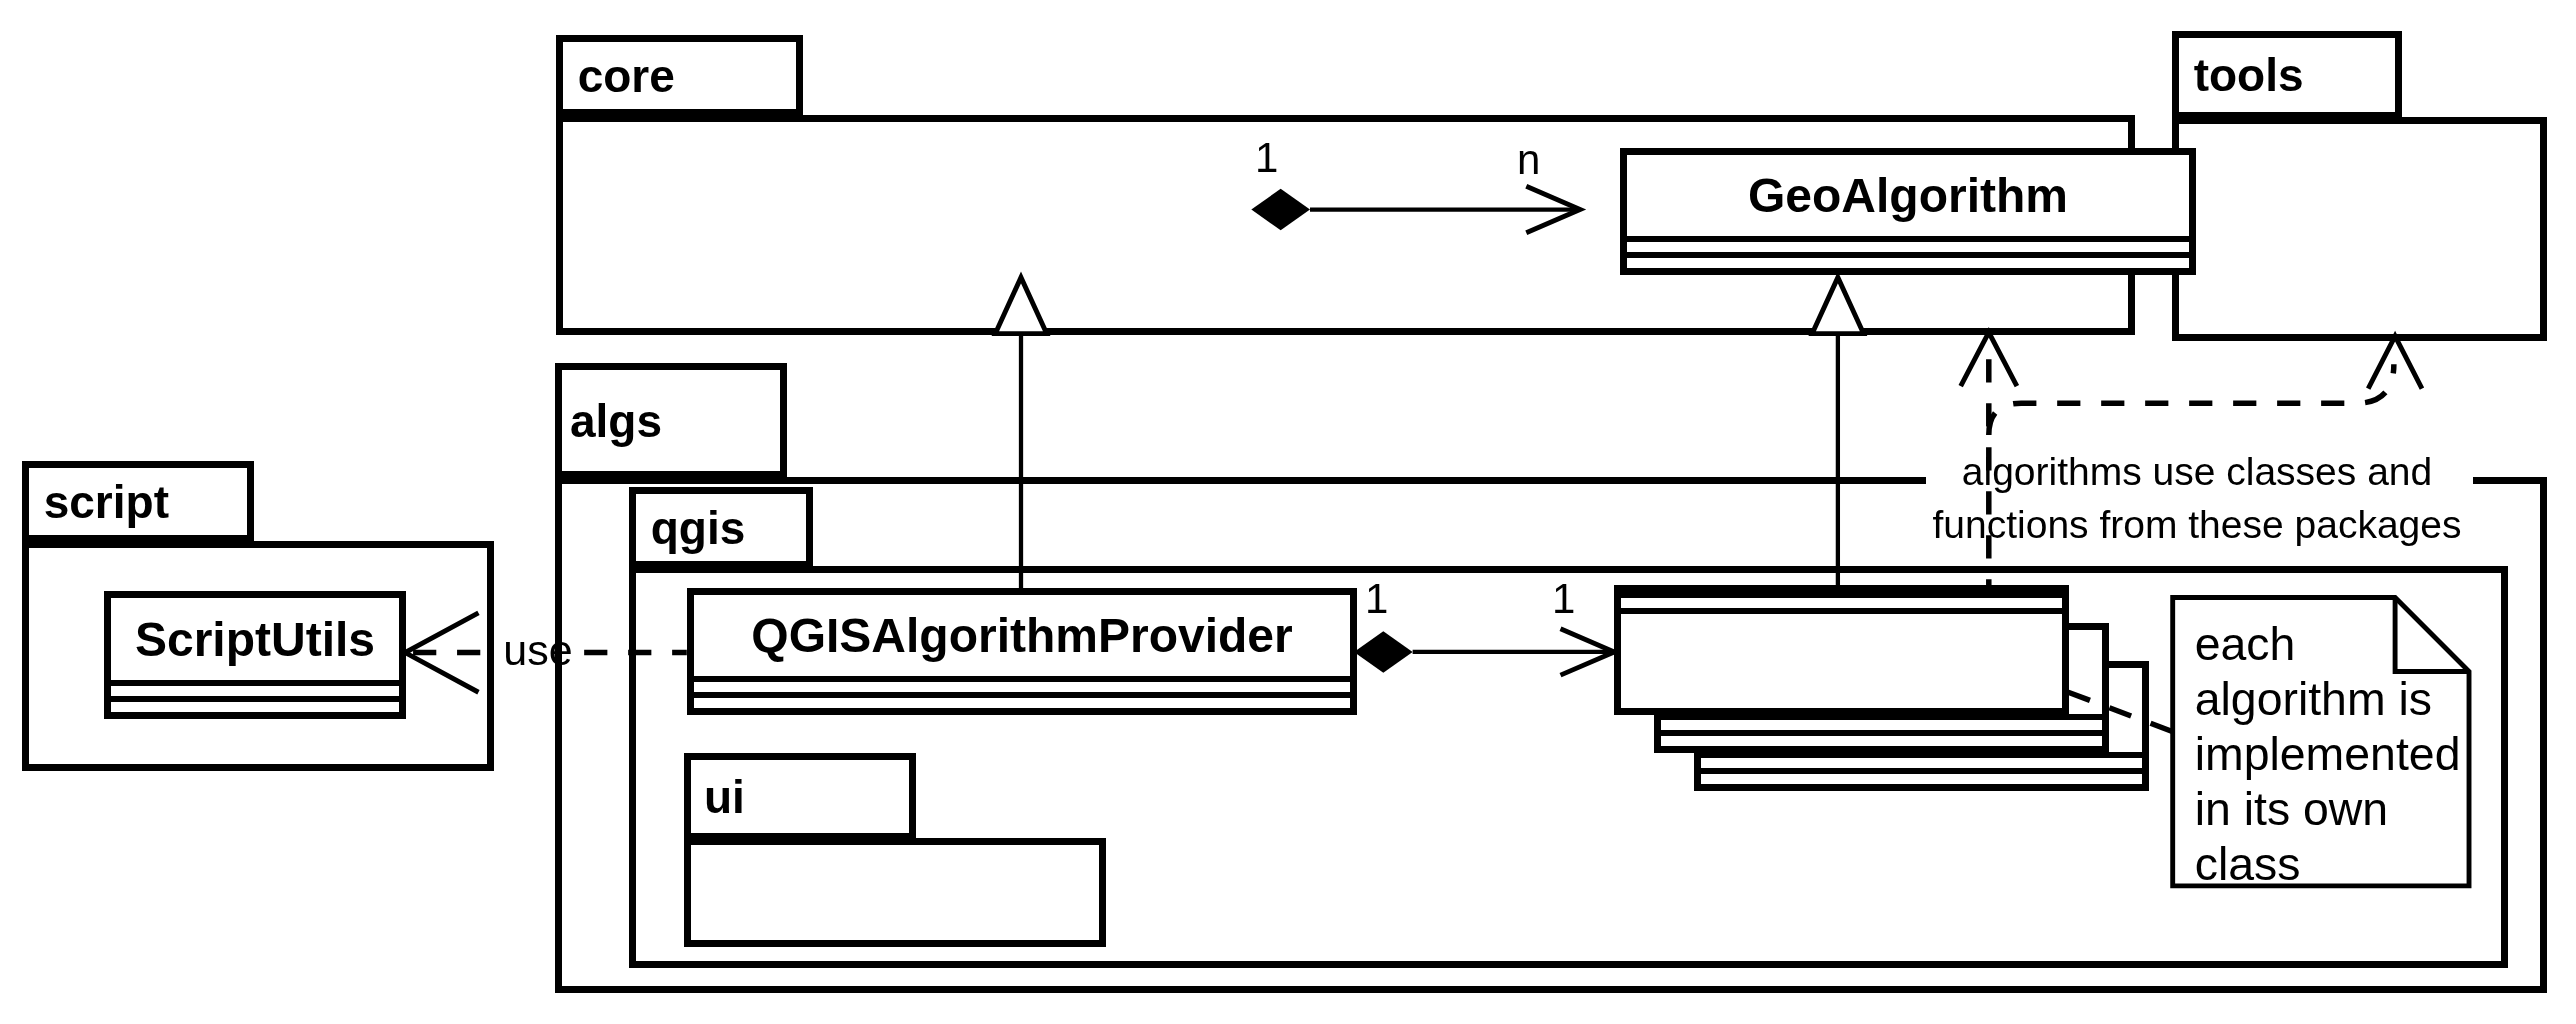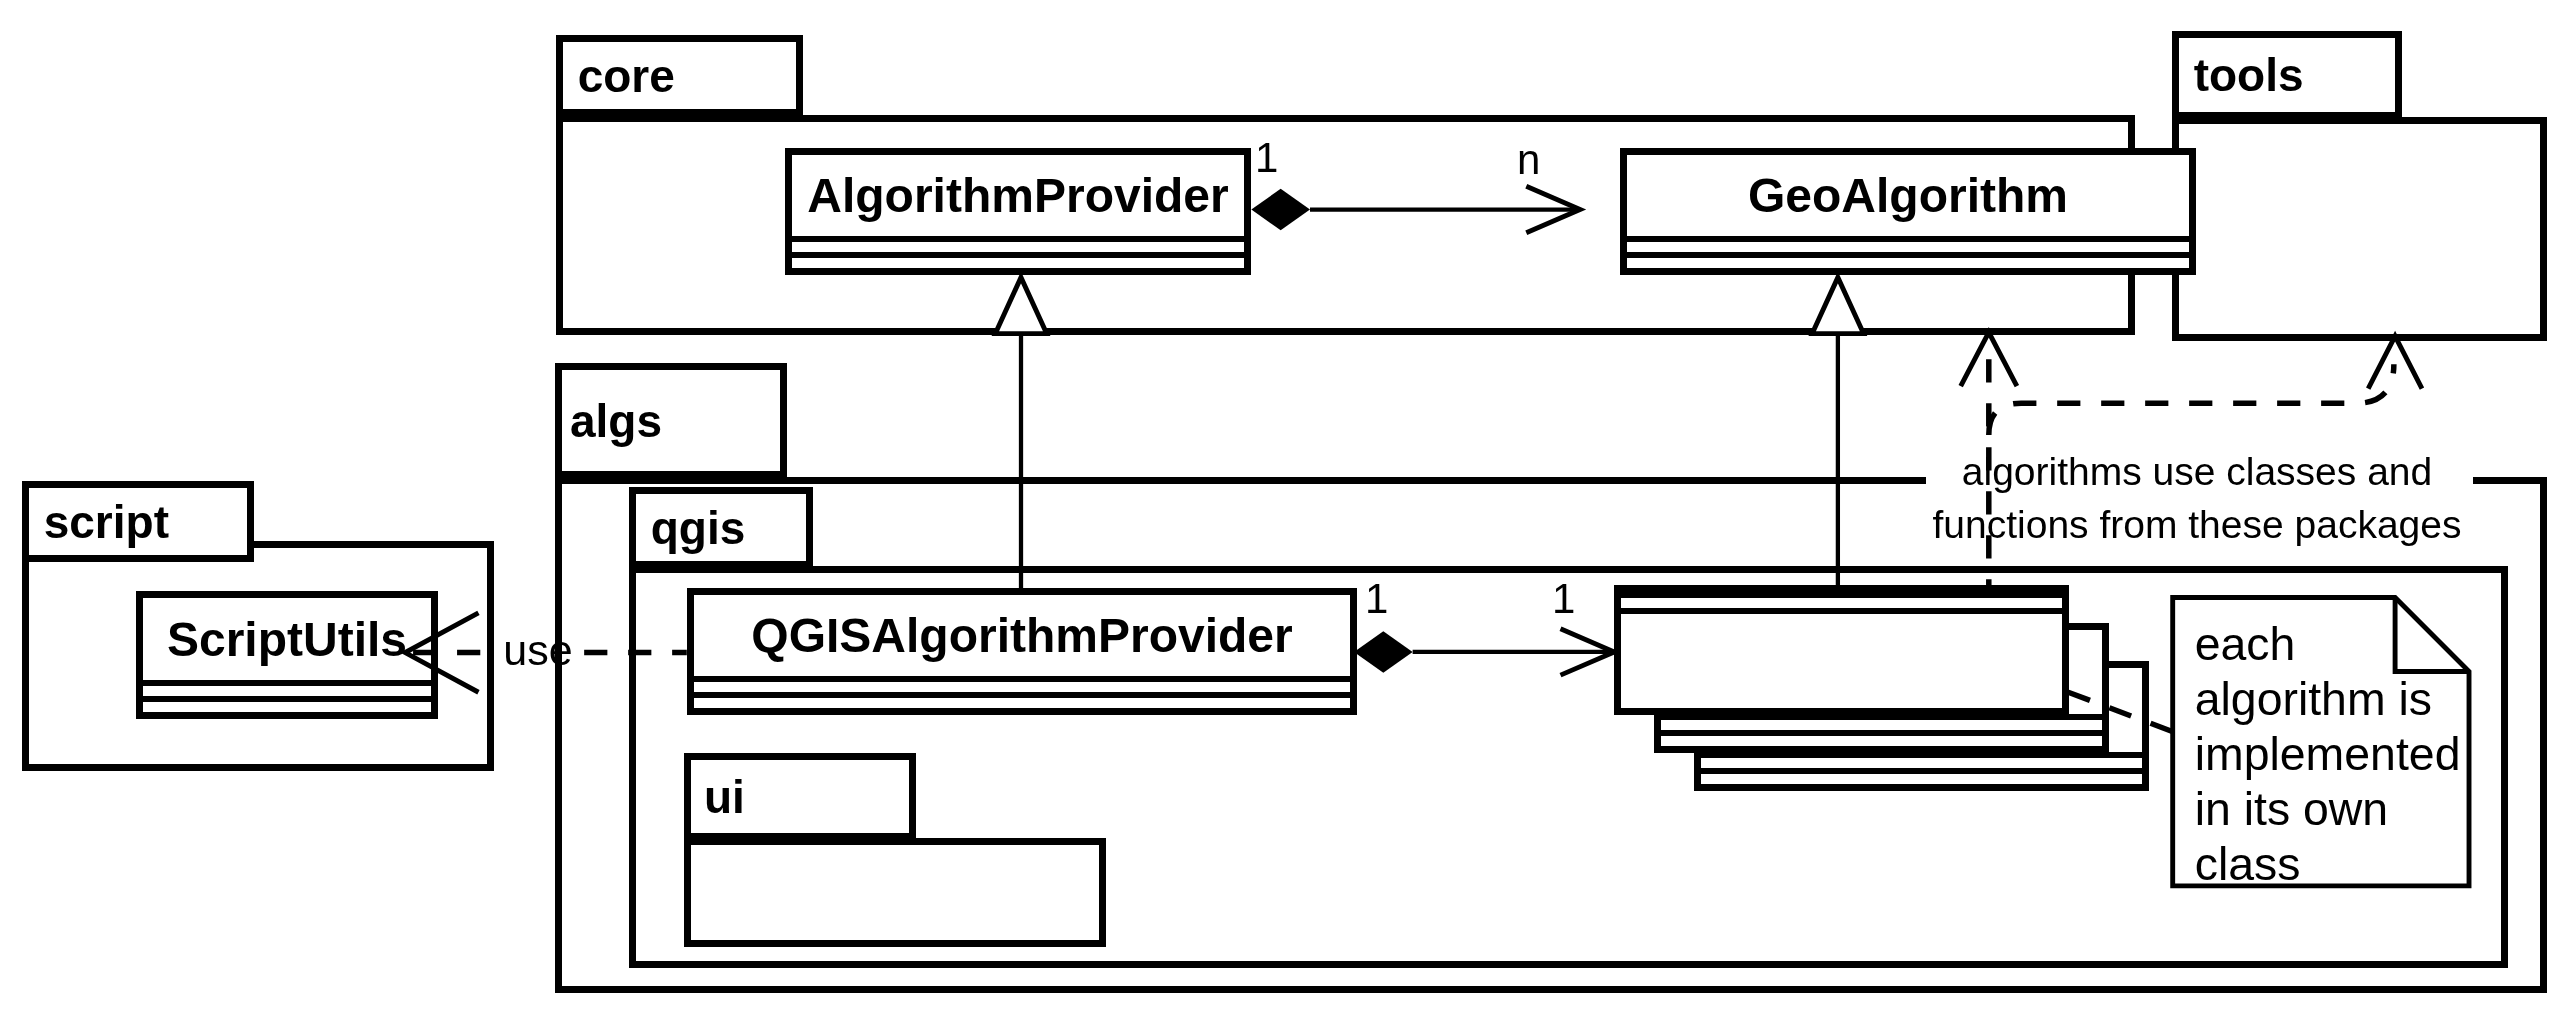--- a/index.html
+++ b/index.html
@@ -41,34 +41,29 @@
   <div class="abs pkg-tab" style="left:555px;top:363px;width:232px;height:115px;padding-left:8px;">
     <span>algs</span>
   </div>
 
   <div class="abs pkg-body" style="left:629px;top:566px;width:1879px;height:402px;"></div>
   <div class="abs pkg-tab" style="left:629px;top:487px;width:184px;height:81px;align-items:center;">
     <span>qgis</span>
   </div>
 
   <div class="abs pkg-body" style="left:22px;top:541px;width:472px;height:230px;"></div>
-  <div class="abs pkg-tab" style="left:22px;top:461px;width:232px;height:81px;margin-top:20px;">
+  <div class="abs pkg-tab" style="left:22px;top:461px;width:232px;height:81px;">
     <span>script</span>
   </div>
 
   <div class="abs pkg-body" style="left:684px;top:838px;width:422px;height:109px;"></div>
   <div class="abs pkg-tab" style="left:684px;top:753px;width:232px;height:87px;padding-left:13px;">
     <span>ui</span>
   </div>
 
-  <div class="abs cls" style="left:785px;top:148px;width:466px;height:127px;">
-    <div class="cls-name">AlgorithmProvider</div>
-    <div class="cls-comp"></div>
-    <div class="cls-comp"></div>
-  </div>
 
   <div class="abs cls" style="left:1620px;top:148px;width:576px;height:127px;">
     <div class="cls-name">GeoAlgorithm</div>
     <div class="cls-comp"></div>
     <div class="cls-comp"></div>
   </div>
 
   <div class="abs cls" style="left:687px;top:588px;width:670px;height:127px;">
     <div class="cls-name">QGISAlgorithmProvider</div>
     <div class="cls-comp"></div>
@@ -83,21 +78,21 @@
   <div class="abs cls" style="left:1654px;top:623px;width:455px;height:130px;">
     <div class="cls-name"></div>
     <div class="cls-comp"></div>
     <div class="cls-comp"></div>
   </div>
   <div class="abs cls" style="left:1614px;top:585px;width:455px;height:130px;">
     <div class="cls-comp"></div>
     <div class="cls-comp"></div>
   </div>
 
-  <div class="abs cls" style="left:104px;top:591px;width:302px;height:128px;margin-left:32px;">
+  <div class="abs cls" style="left:104px;top:591px;width:302px;height:128px;">
     <div class="cls-name">ScriptUtils</div>
     <div class="cls-comp"></div>
     <div class="cls-comp"></div>
   </div>
 
   <div class="abs mult" style="left:1255px;top:137px;">1</div>
   <div class="abs mult" style="left:1517px;top:139px;">n</div>
   <div class="abs mult" style="left:1365px;top:578px;">1</div>
   <div class="abs mult" style="left:1552px;top:578px;">1</div>
   <div class="abs dep-label" style="left:492px;top:629px;width:92px;">use</div>

